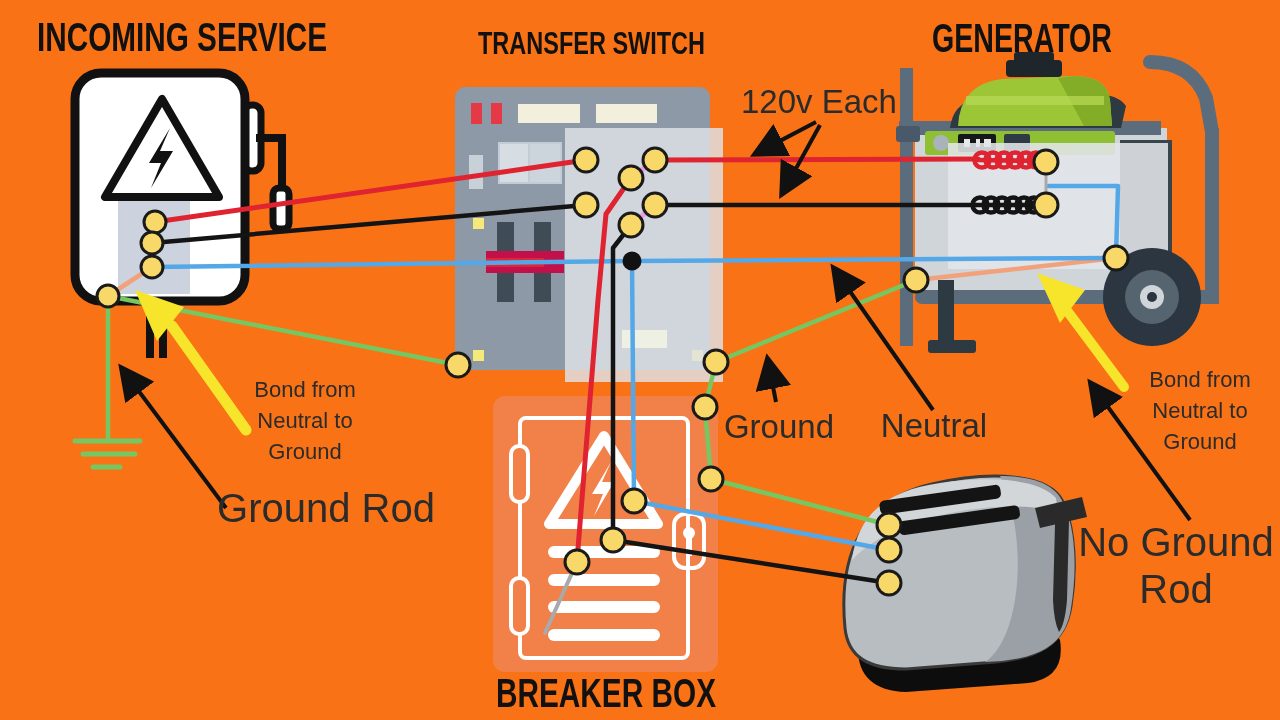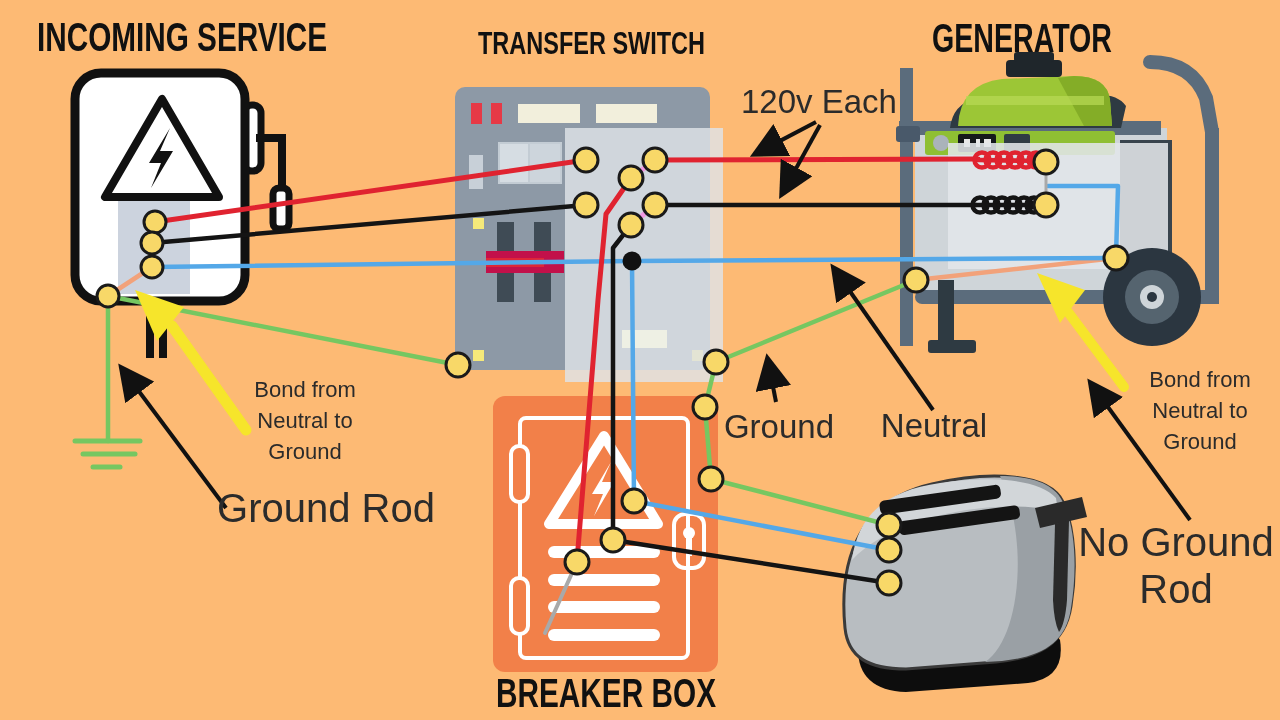--- a/index.html
+++ b/index.html
@@ -1,16 +1,16 @@
 <!DOCTYPE html>
 <html><head>
 <meta charset="utf-8">
 <style>
   html,body{margin:0;padding:0;background:#ffffff;}
-  #stage{position:relative;width:1280px;height:720px;background:#fdba74;overflow:hidden;
+  #stage{position:relative;width:1280px;height:720px;background:#f97316;overflow:hidden;
          font-family:"Liberation Sans", sans-serif;}
   svg text{font-family:"Liberation Sans", sans-serif;}
   .title{font-weight:bold;fill:#111;}
   .lbl{fill:#2b2b2b;}
 </style>
 </head>
 <body>
 
 <div id="stage">
 <svg width="1280" height="720" viewBox="0 0 1280 720">

